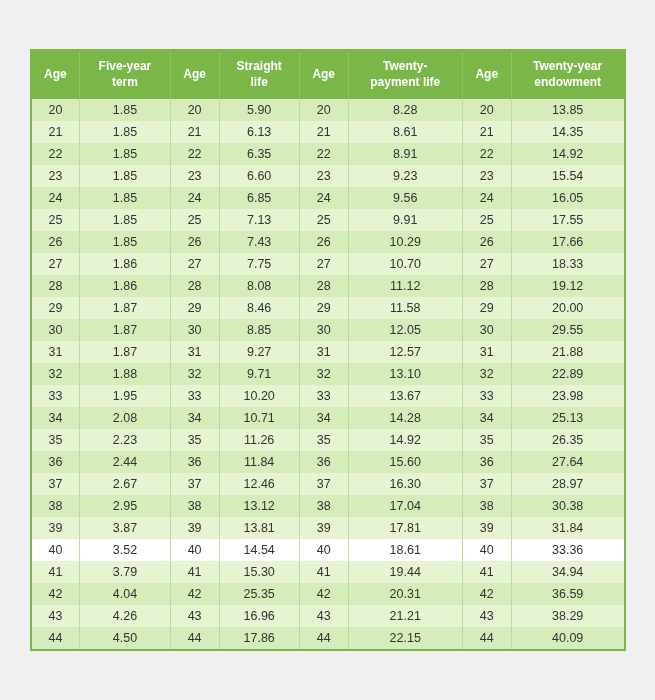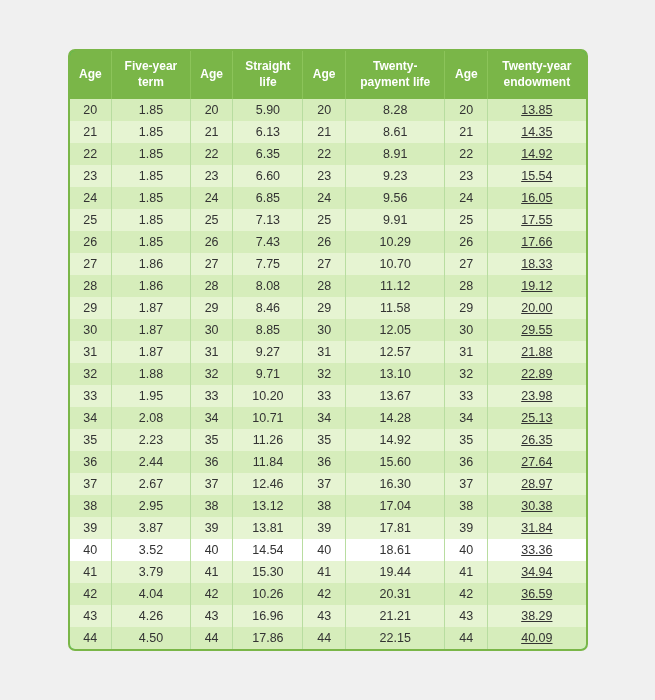--- a/index.html
+++ b/index.html
@@ -8,23 +8,23 @@
       display: flex;
       justify-content: center;
       align-items: center;
       min-height: 700px;
       font-family: Arial, sans-serif;
       font-size: 13px;
     }
     .table-container {
       background: #22c55e;
       border: 2px solid #7ab648;
-      border-radius: 7px;
+      border-radius: 0;
       overflow: hidden;
-      width: 520px;
+      width: 596px;
       margin: 20px auto;
     }
     table {
       width: 100%;
       border-collapse: collapse;
     }
     thead tr {
       background: #7ab648;
       color: #fff;
     }
@@ -51,21 +51,20 @@
     }
     tbody td {
       padding: 4px 6px;
       text-align: center;
       border-right: 1px solid #b8dda0;
       color: #333;
       font-size: 12.5px;
     }
     tbody td:last-child {
       border-right: none;
-      text-decoration: underline;
     }
   </style>
 </head>
 <body>
 
 <div class="table-container">
   <table>
     <thead>
       <tr>
         <th>Age</th>
@@ -296,21 +295,21 @@
           <td>15.30</td>
           <td>41</td>
           <td>19.44</td>
           <td>41</td>
           <td>34.94</td>
         </tr>
         <tr>
           <td>42</td>
           <td>4.04</td>
           <td>42</td>
-          <td>10.26</td>
+          <td>25.35</td>
           <td>42</td>
           <td>20.31</td>
           <td>42</td>
           <td>36.59</td>
         </tr>
         <tr>
           <td>43</td>
           <td>4.26</td>
           <td>43</td>
           <td>16.96</td>

